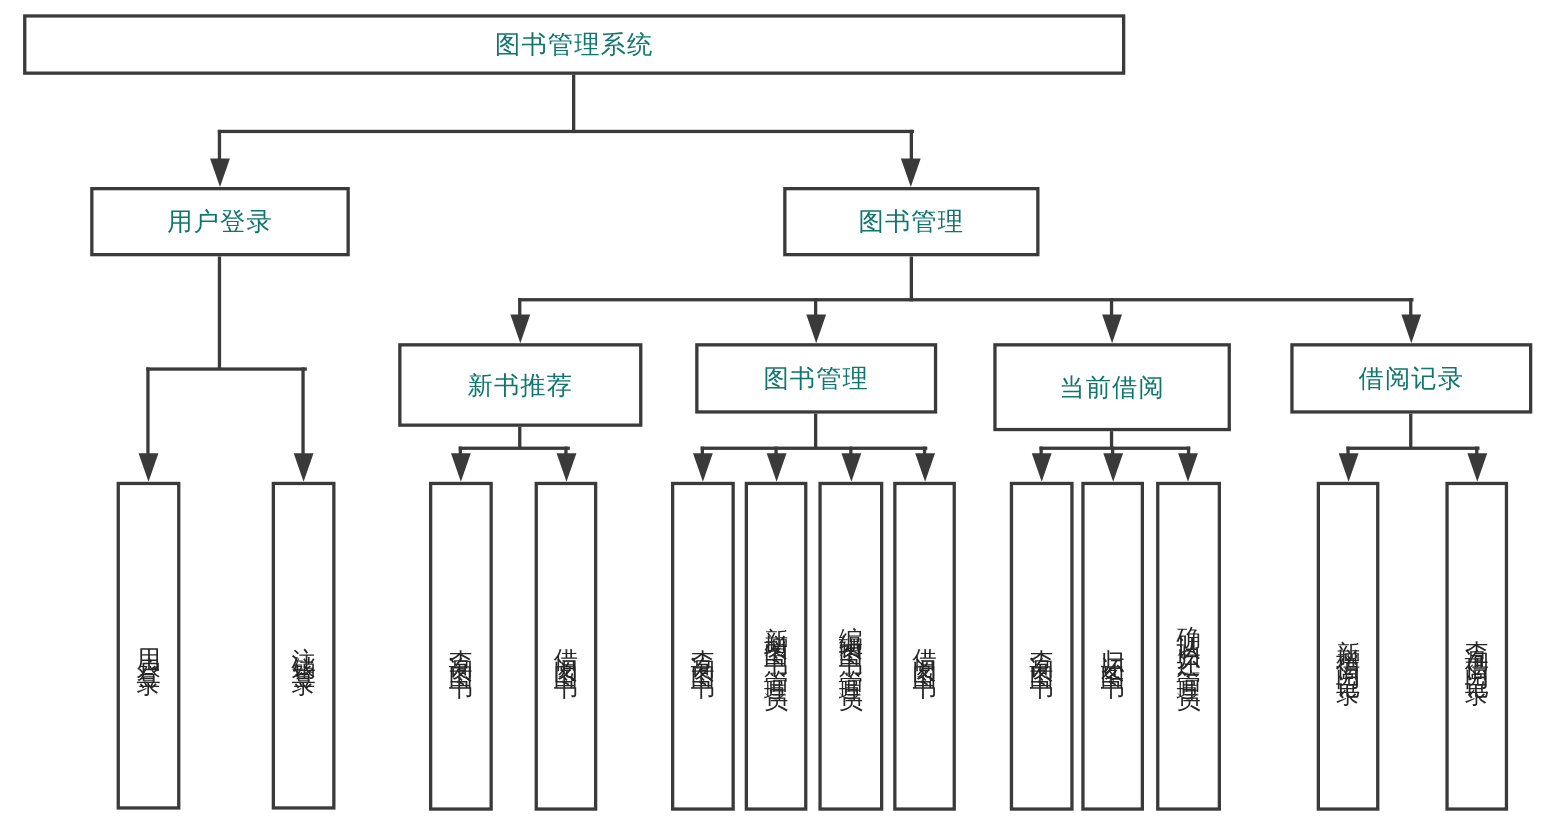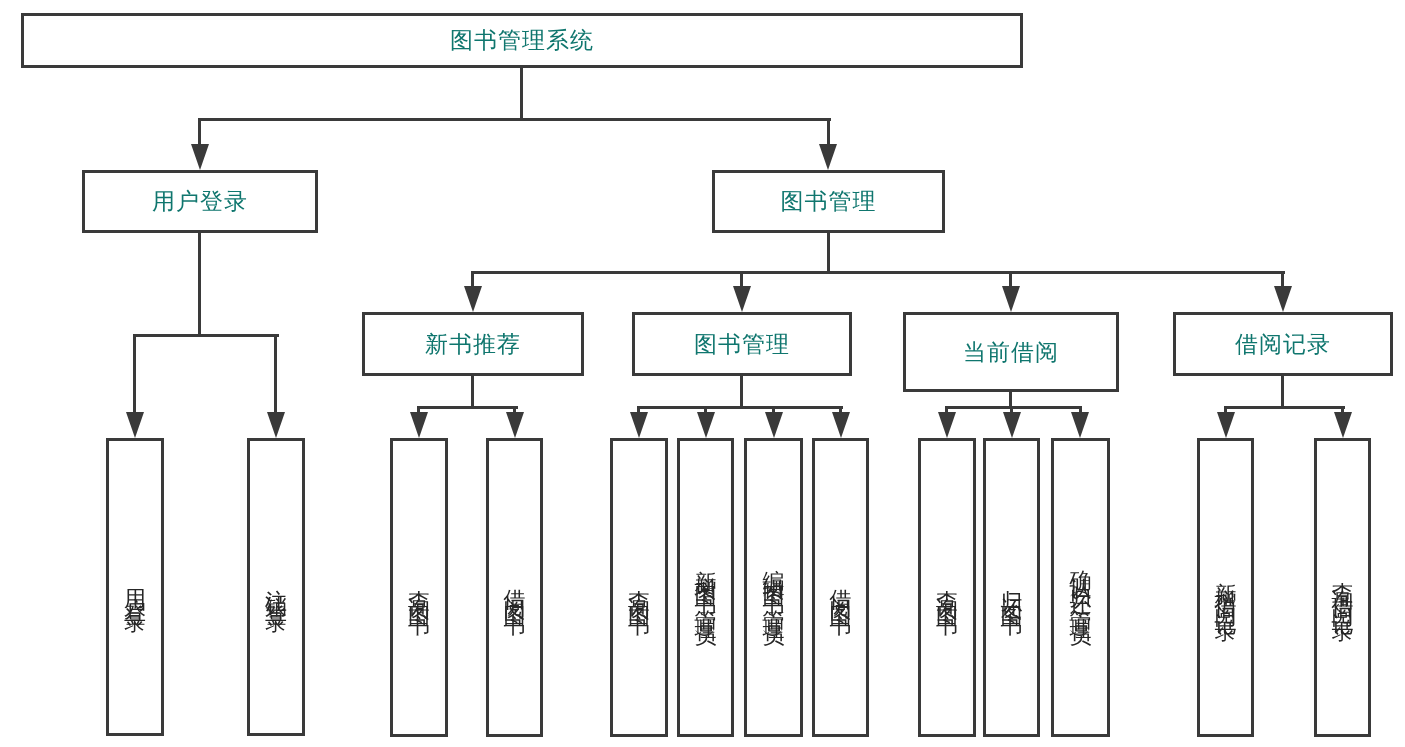--- a/index.html
+++ b/index.html
@@ -111,21 +111,21 @@
   </div>
 
   <div class="node" style="left:82px;top:170px;width:236px;height:63px;">
     <span class="hlabel">用户登录</span>
   </div>
 
   <div class="node" style="left:712px;top:170px;width:233px;height:63px;">
     <span class="hlabel">图书管理</span>
   </div>
 
-  <div class="node" style="left:362px;top:312px;width:222px;height:64px;">
+  <div class="node" style="left:362px;top:312px;width:222px;height:76px;">
     <span class="hlabel">新书推荐</span>
   </div>
 
   <div class="node" style="left:632px;top:312px;width:220px;height:64px;">
     <span class="hlabel">图书管理</span>
   </div>
 
   <div class="node" style="left:903px;top:312px;width:216px;height:80px;">
     <span class="hlabel">当前借阅</span>
   </div>

